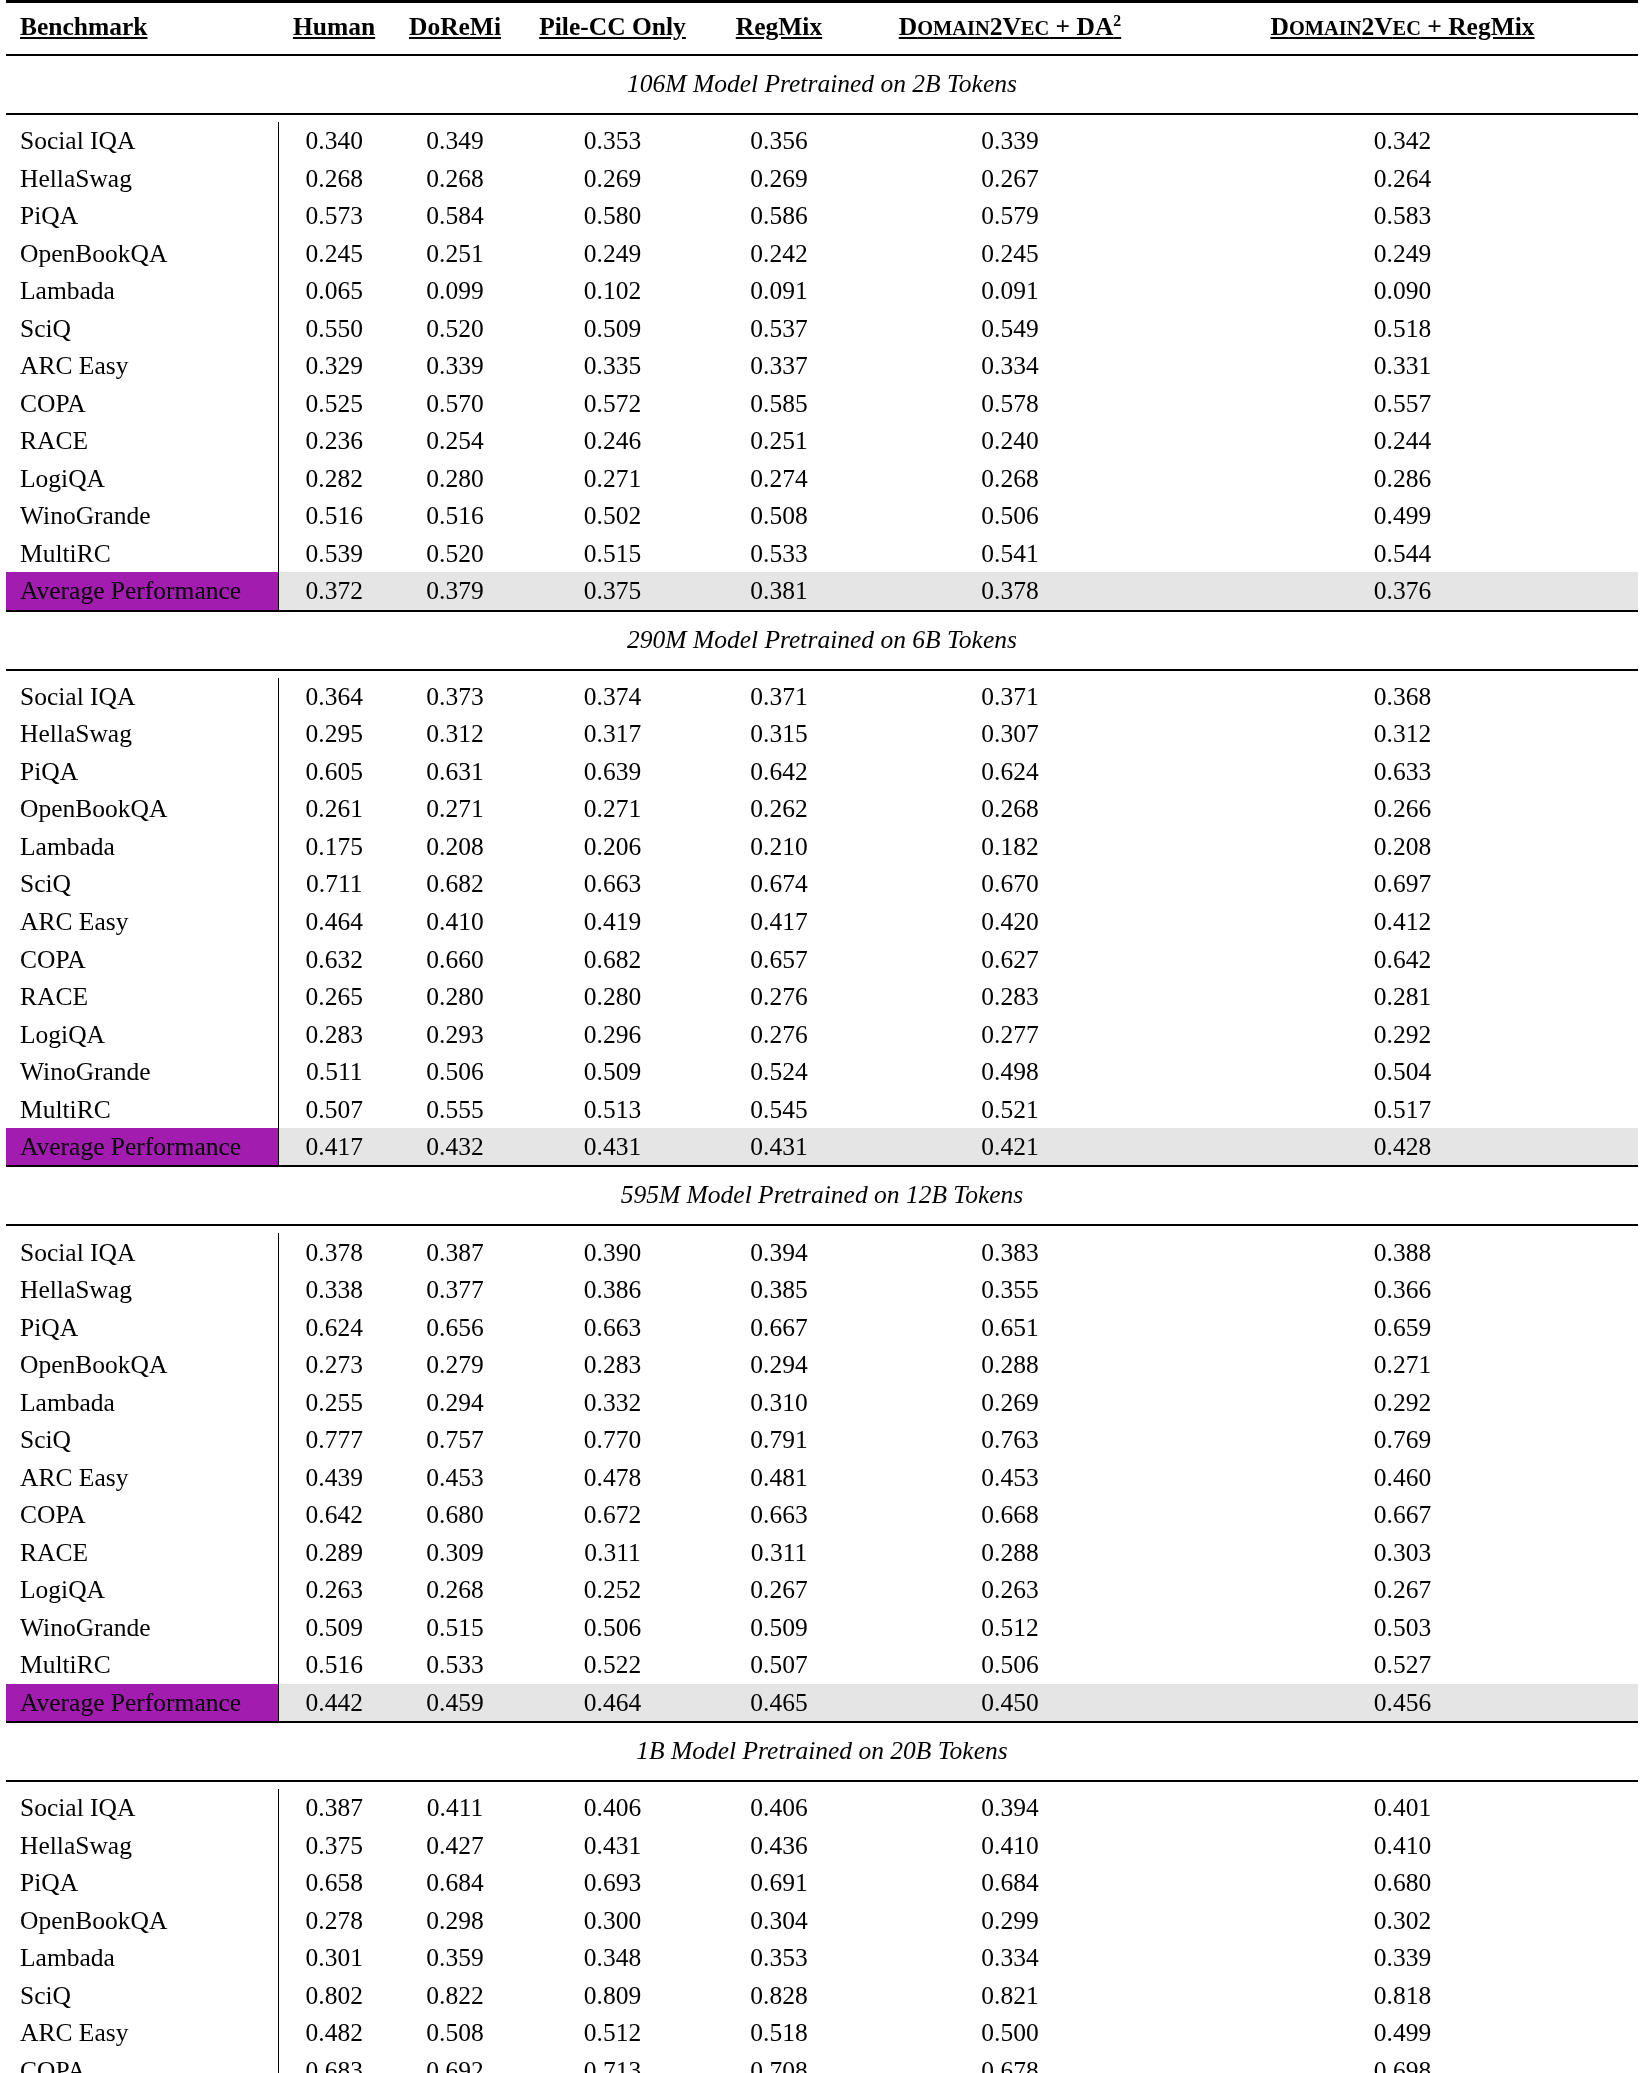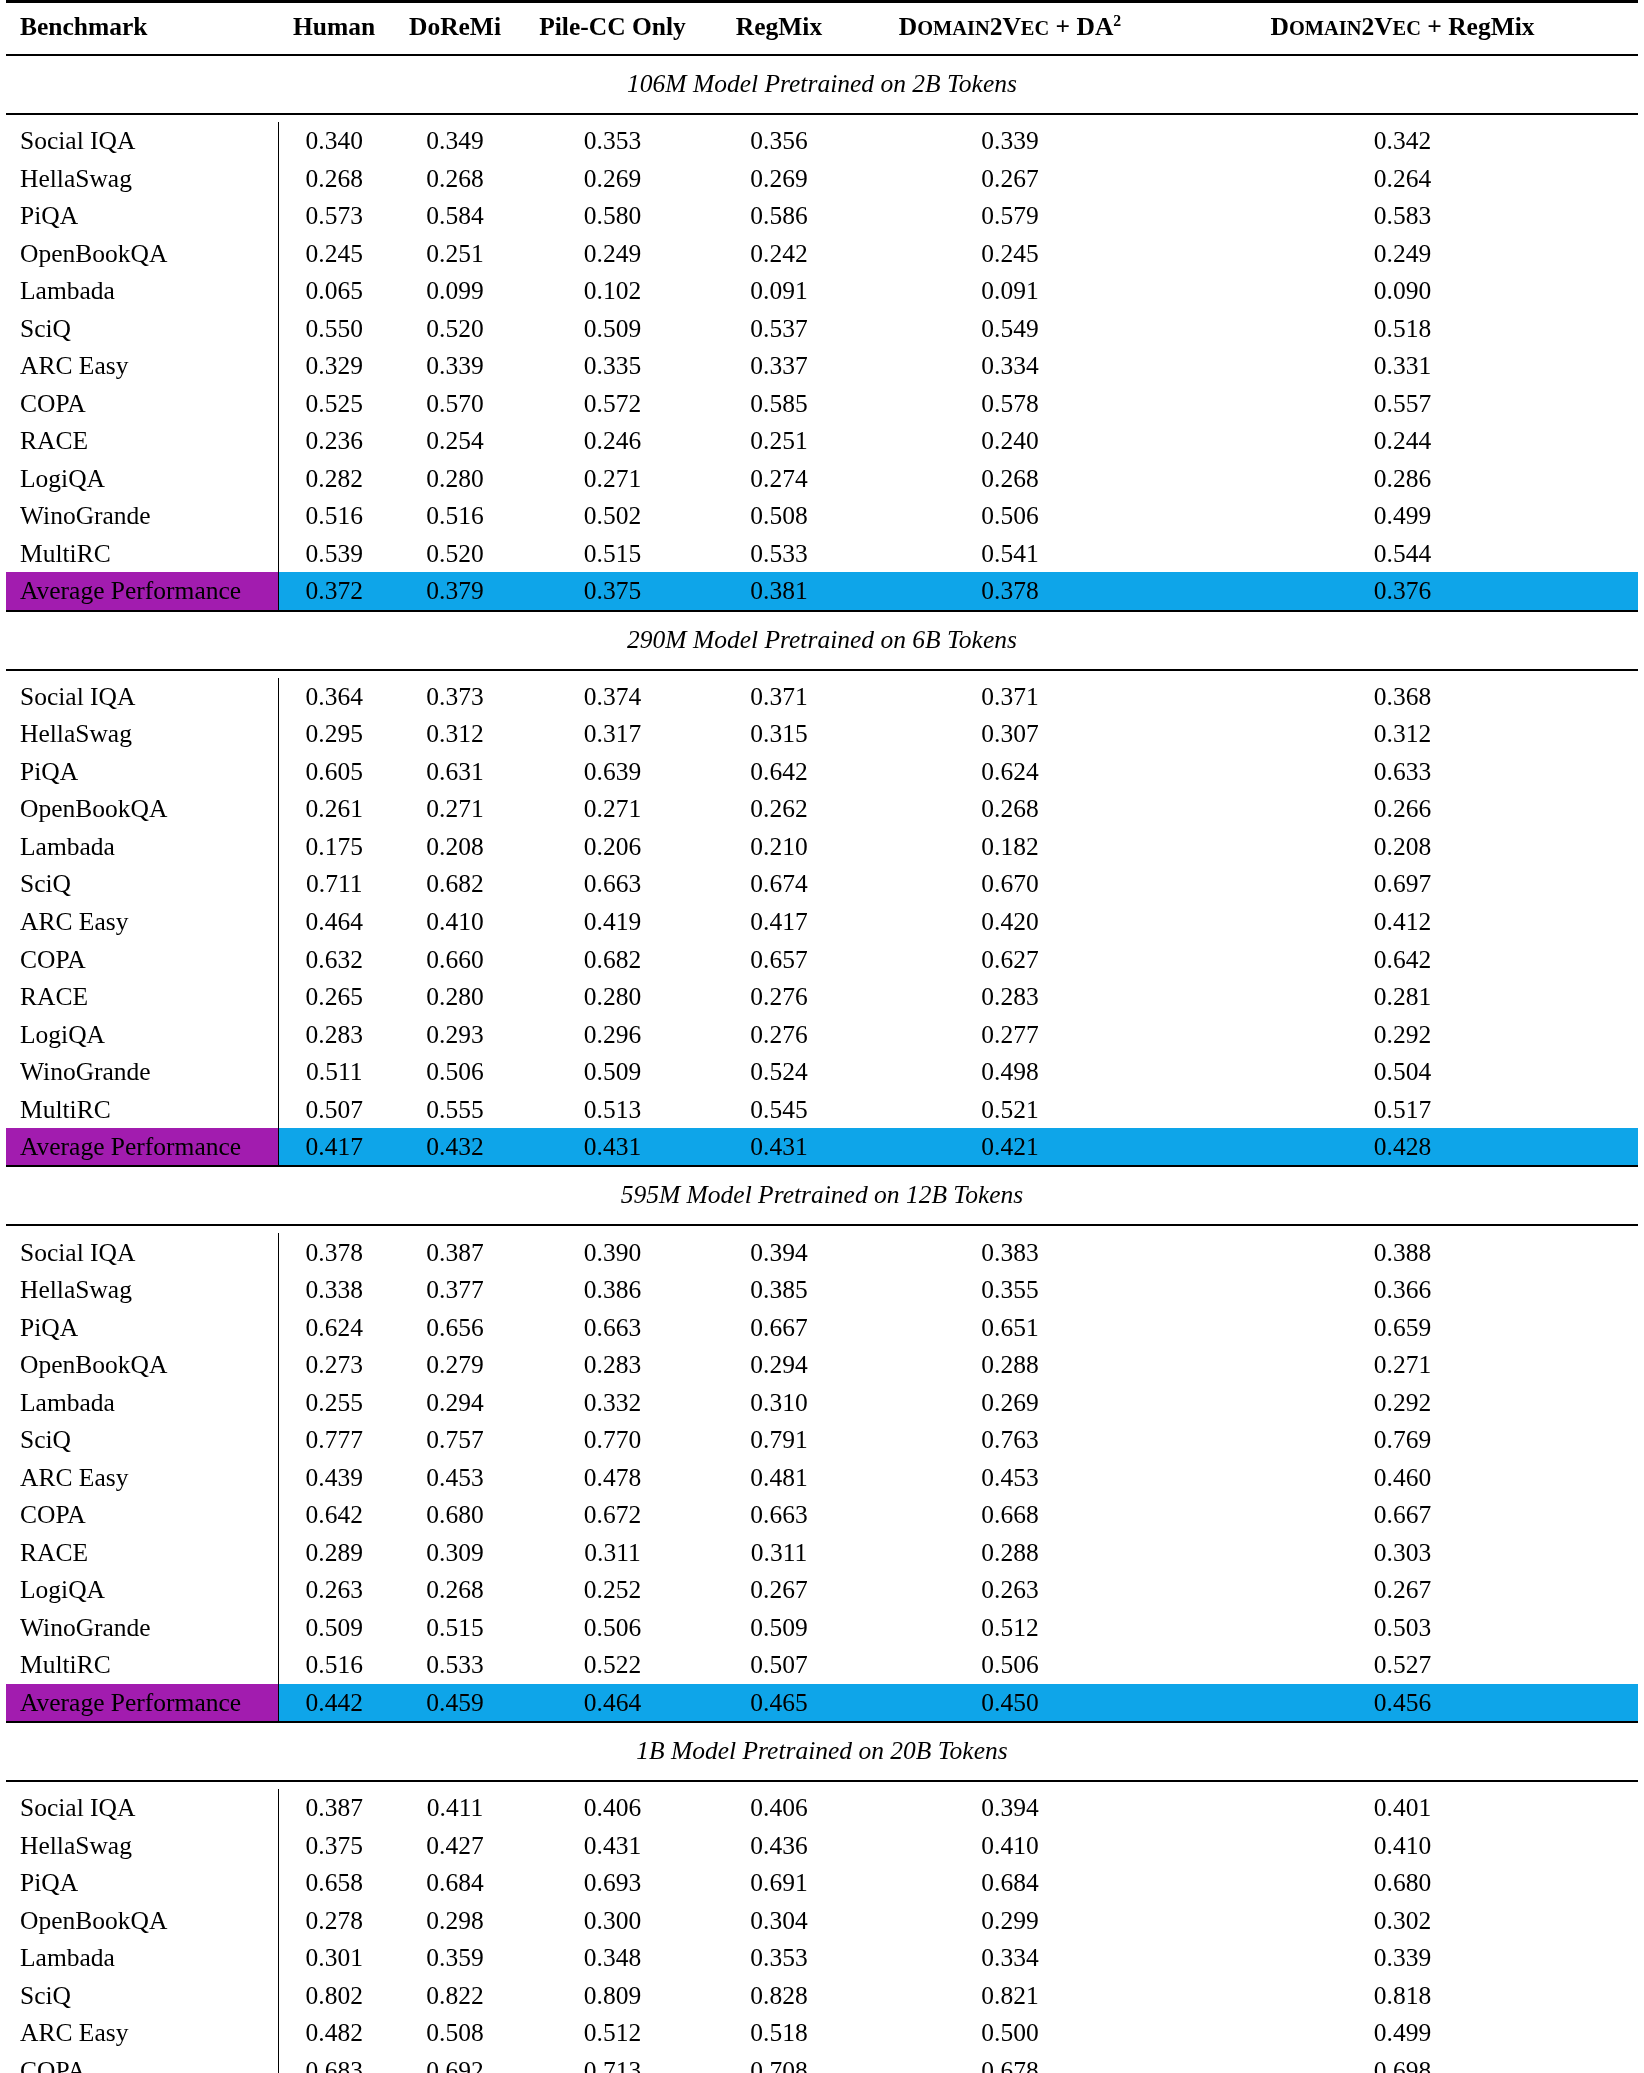--- a/index.html
+++ b/index.html
@@ -40,20 +40,21 @@
   tr.rule-dbl td      { border-top: 2.2px solid #000; padding: 0; height: 0; line-height: 0; font-size: 0; }
   .gap7 td { height: 7px; padding: 0; line-height: 0; font-size: 0; }
 
   
   tr.hdr td {
     font-weight: bold;
     padding: 9px 0 12px 0;
     text-align: center;
     vertical-align: bottom;
     white-space: nowrap;
+    text-decoration: underline;
   }
   tr.hdr td.benchcol {
     text-align: left;
     padding-left: 14px;
   }
   .d2v-sc {
     font-size: 1em;
   }
   .d2v-sc .big { font-size: 1em; }
   .d2v-sc .small { font-size: 0.80em; }
@@ -76,21 +77,21 @@
   }
   tr.data td.benchcol {
     text-align: left;
     padding-left: 14px;
     border-right: 1.6px solid #000;
   }
   tr.data td.firstval { }
 
   
   tr.avg td {
-    background: #0ea5e9;
+    background: #e5e5e5;
   }
   tr.avg td.benchcol {
     background: #a21caf;
   }
 </style>
 </head>
 <body>
 
 <div id="paper">
   <table class="bench">

